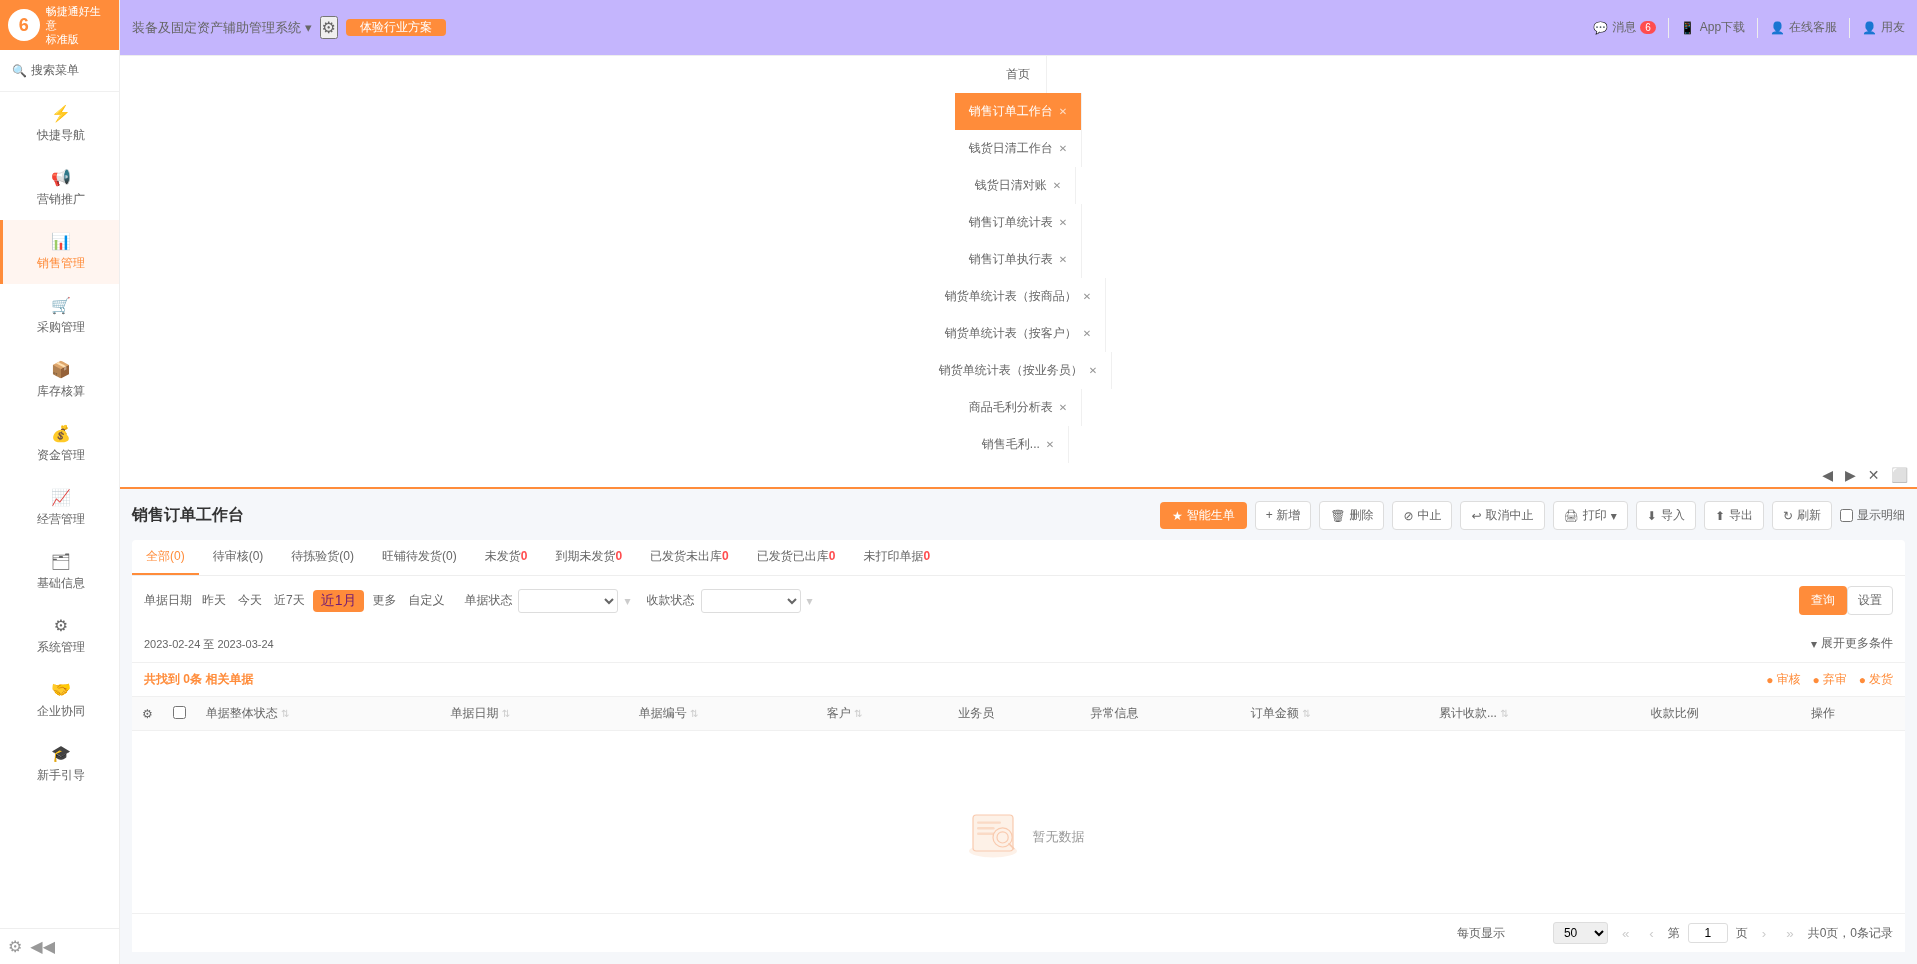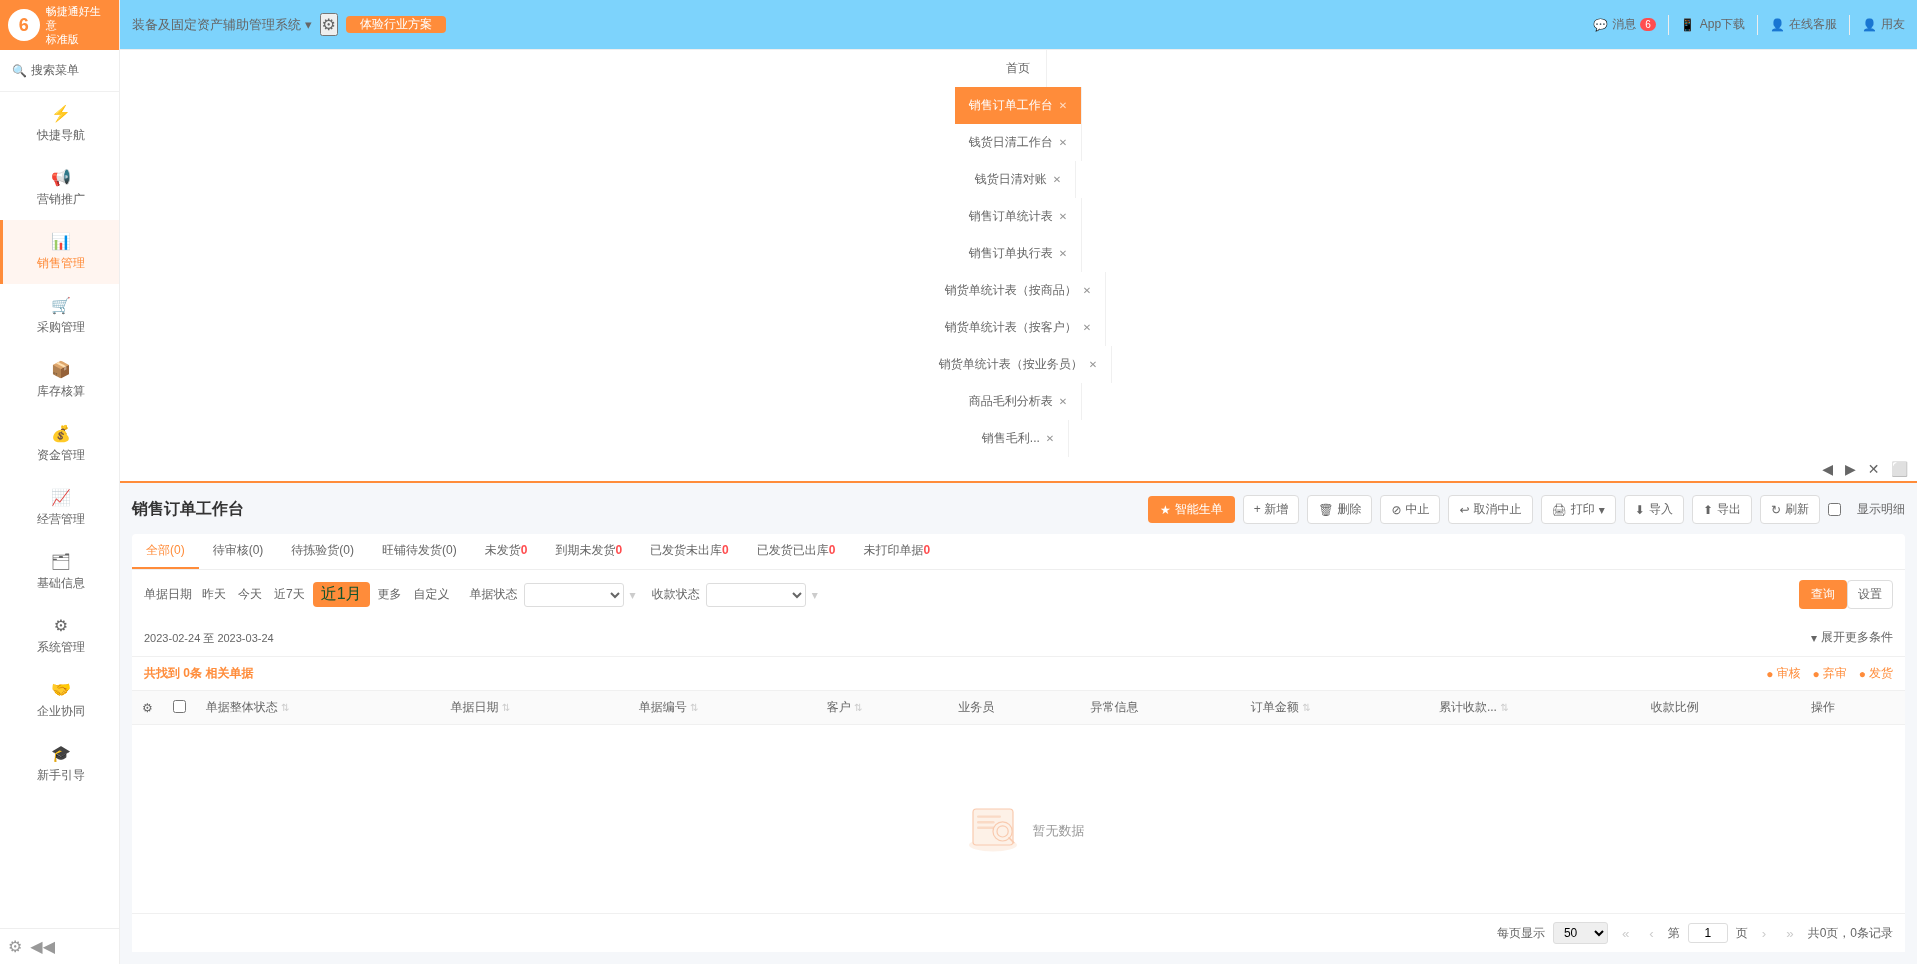--- a/index.html
+++ b/index.html
@@ -15,21 +15,21 @@
     .sidebar-nav-item { display: flex; flex-direction: column; align-items: center; padding: 12px 8px; cursor: pointer; color: #666; font-size: 12px; gap: 4px; border-left: 3px solid transparent; }
     .sidebar-nav-item.active { background: #fff5f0; color: #ff8c3a; border-left: 3px solid #ff8c3a; }
     .sidebar-nav-item .nav-icon { font-size: 16px; }
     .sidebar-bottom { margin-top: auto; border-top: 1px solid #eee; display: flex; padding: 8px; gap: 8px; }
     .sidebar-bottom-btn { background: none; border: none; cursor: pointer; color: #999; font-size: 16px; }
 
     
     .main { flex: 1; display: flex; flex-direction: column; overflow: hidden; }
 
     
-    .topbar { background: #7dd3fc; height: 50px; display: flex; align-items: center; padding: 0 12px; border-bottom: 1px solid #eee; gap: 8px; flex-shrink: 0; }
+    .topbar { background: #c4b5fd; height: 56px; display: flex; align-items: center; padding: 0 12px; border-bottom: 1px solid #eee; gap: 8px; flex-shrink: 0; }
     .topbar-actions { display: flex; align-items: center; gap: 12px; }
     .topbar-icon-btn { background: none; border: none; cursor: pointer; color: #666; display: flex; align-items: center; gap: 4px; font-size: 12px; }
     .badge { background: #ff4d4f; color: #fff; border-radius: 10px; padding: 1px 5px; font-size: 10px; }
     .topbar-dropdown { display: flex; align-items: center; gap: 4px; cursor: pointer; color: #666; font-size: 13px; }
     .topbar-settings { cursor: pointer; color: #666; font-size: 16px; }
     .divider-v { width: 1px; height: 20px; background: #eee; }
 
     
     .tabbar { background: #fff; display: flex; align-items: center; border-bottom: 2px solid #ff8c3a; flex-shrink: 0; overflow: hidden; flex-direction: column; }
     .tab { display: flex; align-items: center; padding: 10px 14px; cursor: pointer; color: #666; font-size: 12px; white-space: nowrap; border-right: 1px solid #f0f0f0; gap: 6px; }
@@ -55,21 +55,21 @@
     .filter-tab.active { color: #ff8c3a; border-bottom: 2px solid #ff8c3a; }
     .filter-tab .red-badge { color: #ff4d4f; font-weight: bold; }
 
     
     .search-bar { background: #fff; padding: 10px 12px; border-bottom: 1px solid #f0f0f0; }
     .search-row { display: flex; align-items: center; gap: 16px; flex-wrap: wrap; }
     .search-field { display: flex; align-items: center; gap: 6px; }
     .search-label { color: #666; font-size: 12px; white-space: nowrap; }
     .date-range-btns { display: flex; gap: 4px; }
     .date-btn { background: none; border: none; cursor: pointer; color: #666; font-size: 12px; padding: 2px 4px; }
-    .date-btn-orange { background: #ff8c3a; color: #14532d; border-radius: 4px; padding: 2px 8px; font-size: 16px; cursor: pointer; border: none; }
+    .date-btn-orange { background: #ff8c3a; color: #701a75; border-radius: 4px; padding: 2px 8px; font-size: 14px; cursor: pointer; border: none; }
     .date-display { color: #666; font-size: 11px; margin-top: 2px; }
     .expand-btn { display: flex; align-items: center; gap: 4px; cursor: pointer; color: #666; font-size: 12px; margin-left: auto; }
 
     
     .table-area { flex: 1; background: #fff; overflow: auto; display: flex; flex-direction: column; }
     .table-toolbar { display: flex; align-items: center; padding: 8px 12px; justify-content: space-between; border-bottom: 1px solid #f0f0f0; }
     .result-count { color: #666; font-size: 12px; }
     .result-count span { color: #ff8c3a; font-weight: bold; }
     .table-actions { display: flex; gap: 12px; }
     .table-action-btn { background: none; border: none; cursor: pointer; color: #ff8c3a; font-size: 12px; display: flex; align-items: center; gap: 3px; }
@@ -81,21 +81,21 @@
     .th-checkbox { width: 30px; }
     .th-settings { width: 30px; }
 
     
     .empty-state { display: flex; flex-direction: row; align-items: center; justify-content: center; flex: 1; padding: 60px; }
     .empty-icon { width: 80px; height: 80px; opacity: 0.6; }
     .empty-text { color: #999; font-size: 13px; margin-top: 12px; }
 
     
     .pagination { display: flex; align-items: center; justify-content: flex-end; padding: 8px 12px; background: #fff; border-top: 1px solid #f0f0f0; gap: 8px; font-size: 12px; color: #666; flex-shrink: 0; }
-    .page-select { border: 1px solid #ddd; border-radius: 3px; padding: 2px 6px; font-size: 12px; }
+    .page-select { border: 1px solid #ddd; border-radius: 3px; padding: 2px 6px; font-size: 12px; margin-left: 40px; }
     .page-input { border: 1px solid #ddd; border-radius: 3px; padding: 2px 6px; width: 40px; text-align: center; font-size: 12px; }
     .page-btn { background: none; border: none; cursor: pointer; color: #666; padding: 2px 6px; }
     .page-btn:disabled { color: #ccc; cursor: not-allowed; }
 
     
     .table-area::-webkit-scrollbar { height: 6px; width: 6px; }
     .table-area::-webkit-scrollbar-track { background: #f1f1f1; }
     .table-area::-webkit-scrollbar-thumb { background: #ccc; border-radius: 3px; }
 
     .select-status-dropdown { border: 1px solid #ddd; border-radius: 3px; padding: 3px 8px; font-size: 12px; background: #fff; color: #666; min-width: 100px; }
@@ -288,21 +288,21 @@
           <span>导入</span>
         </button>
         <button class="btn-default">
           <span>⬆</span>
           <span>导出</span>
         </button>
         <button class="btn-default">
           <span>↻</span>
           <span>刷新</span>
         </button>
-        <label style="display:flex;align-items:center;gap:16px;cursor:pointer;font-size:12px;color:#666;">
+        <label style="display:flex;align-items:center;gap:4px;cursor:pointer;font-size:12px;color:#666;">
           <input type="checkbox" style="">
           <span>显示明细</span>
         </label>
       </div>
     </div>
 
     <div class="filter-tabs">
       <div class="filter-tab active">全部(0)</div>
       <div class="filter-tab">待审核(0)</div>
       <div class="filter-tab">待拣验货(0)</div>

